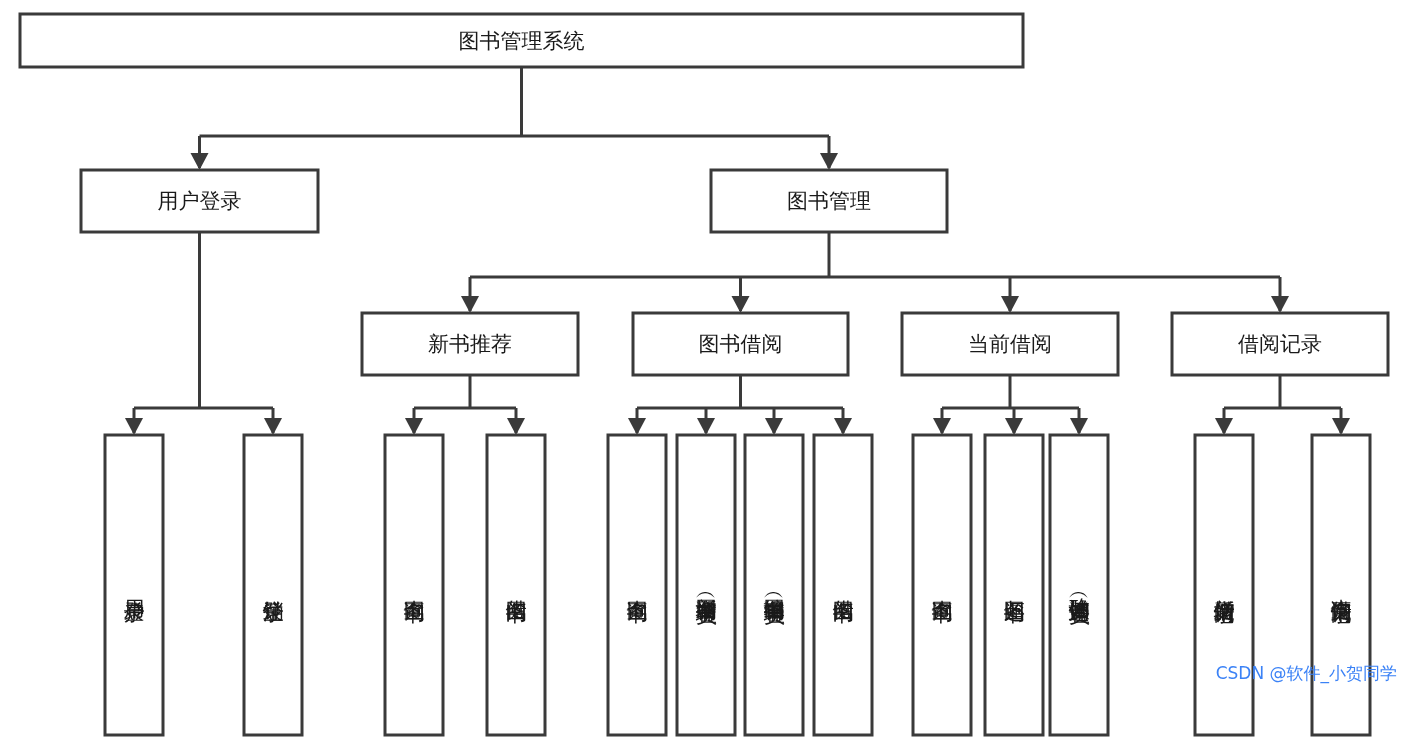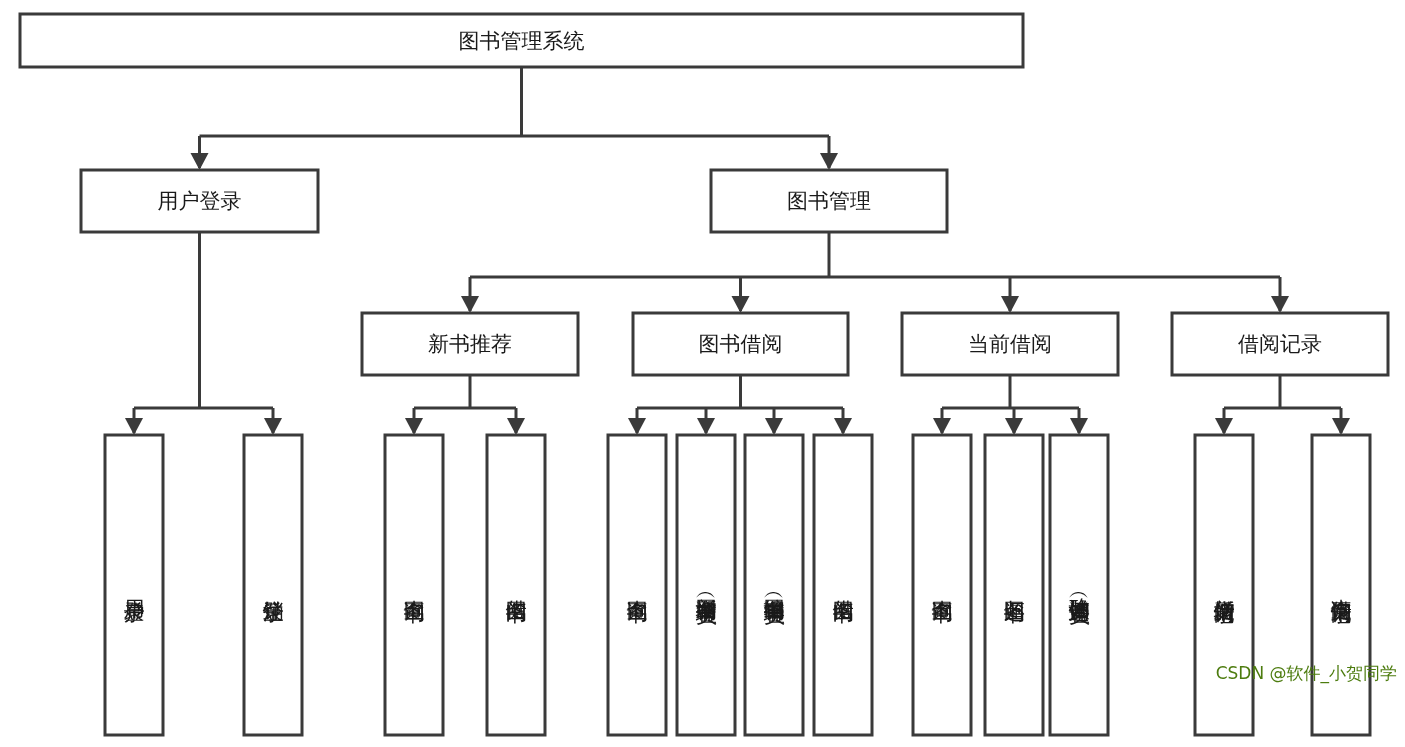--- a/index.html
+++ b/index.html
@@ -48,21 +48,21 @@
     letter-spacing:1px;
     white-space:nowrap;
     text-align:center;
   }
   .watermark{
     position:absolute;
     right:8px;
     bottom:4px;
     font-family:"DejaVu Sans","Liberation Sans",sans-serif;
     font-size:17px;
-    color:#4d7c0f;
+    color:#3b82f6;
     white-space:nowrap;
     pointer-events:none;
   }
 </style>
 </head>
 <body>
 
 <div id="diagram-root">
 
   <svg class="diagram" id="diagram-svg" viewBox="0 0 1405 747">

